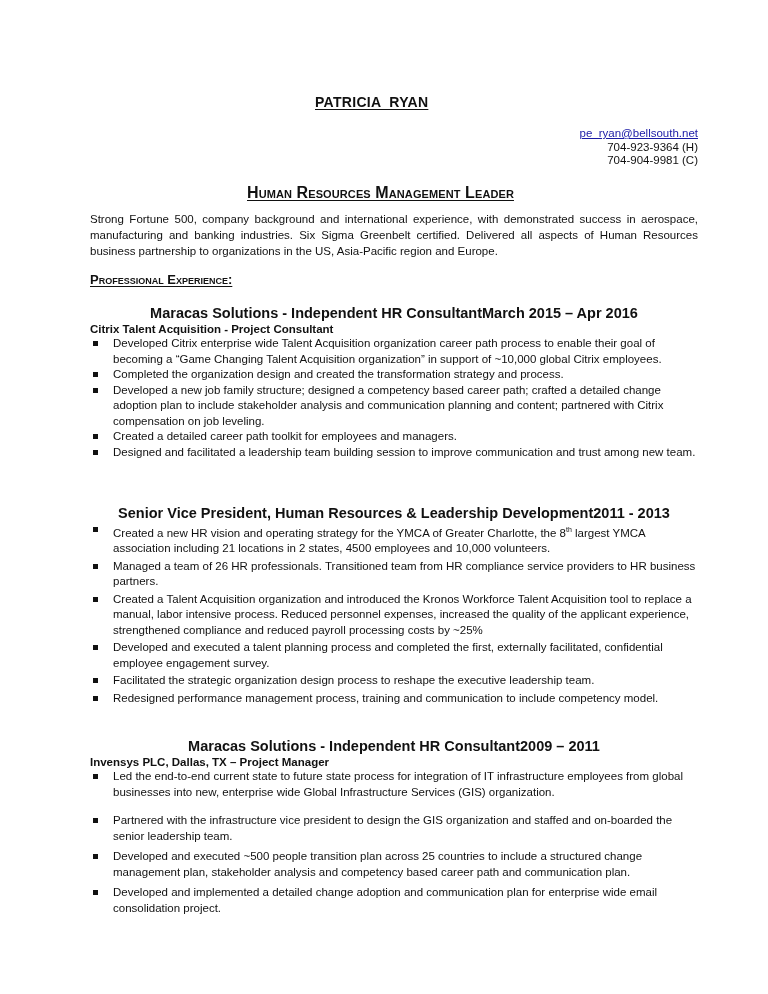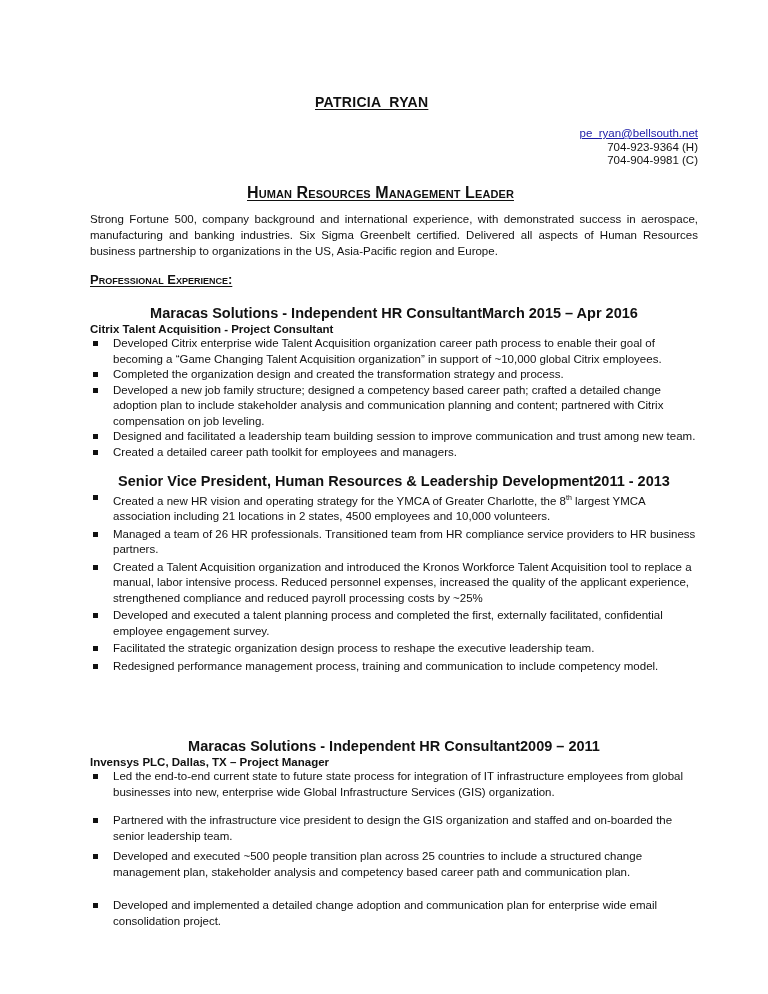--- a/index.html
+++ b/index.html
@@ -150,30 +150,30 @@
       <li>
           <span class="sq"></span>
           <span class="txt">Completed the organization design and created the transformation strategy and process.</span>
         </li>
       <li>
           <span class="sq"></span>
           <span class="txt">Developed a new job family structure; designed a competency based career path; crafted a detailed change adoption plan to include stakeholder analysis and communication planning and content; partnered with Citrix compensation on job leveling.</span>
         </li>
       <li>
           <span class="sq"></span>
+          <span class="txt">Created a detailed career path toolkit for employees and managers.</span>
+        </li>
+      <li>
+          <span class="sq"></span>
           <span class="txt">Designed and facilitated a leadership team building session to improve communication and trust among new team.</span>
         </li>
-      <li>
-          <span class="sq"></span>
-          <span class="txt">Created a detailed career path toolkit for employees and managers.</span>
-        </li>
     </ul>
   </div>
 
-  <div class="job" style="top:472px;">
+  <div class="job" style="top:504px;">
     <div class="job-head">
       <span>Senior Vice President, Human Resources &amp; Leadership Development</span>
       <span>2011 - 2013</span>
     </div>
     <ul class="bullets gap">
       <li>
           <span class="sq"></span>
           <span class="txt" id="ymca-bullet">Created a new HR vision and operating strategy for the YMCA of Greater Charlotte, the 8<sup>th</sup> largest YMCA association including 21 locations in 2 states, 4500 employees and 10,000 volunteers.</span>
         </li>
       <li>
@@ -207,21 +207,21 @@
     <div class="job-sub">Invensys PLC, Dallas, TX – Project Manager</div>
     <ul class="bullets gap" style="">
       <li style="margin-bottom:13px;">
           <span class="sq"></span>
           <span class="txt">Led the end-to-end current state to future state process for integration of IT infrastructure employees from global businesses into new, enterprise wide Global Infrastructure Services (GIS) organization.</span>
         </li>
       <li style="margin-bottom:5px;">
           <span class="sq"></span>
           <span class="txt">Partnered with the infrastructure vice president to design the GIS organization and staffed and on-boarded the senior leadership team.</span>
         </li>
-      <li style="margin-bottom:18px;">
+      <li style="margin-bottom:5px;">
           <span class="sq"></span>
           <span class="txt">Developed and executed ~500 people transition plan across 25 countries to include a structured change management plan, stakeholder analysis and competency based career path and communication plan.</span>
         </li>
       <li>
           <span class="sq"></span>
           <span class="txt">Developed and implemented a detailed change adoption and communication plan for enterprise wide email consolidation project.</span>
         </li>
     </ul>
   </div>
 

